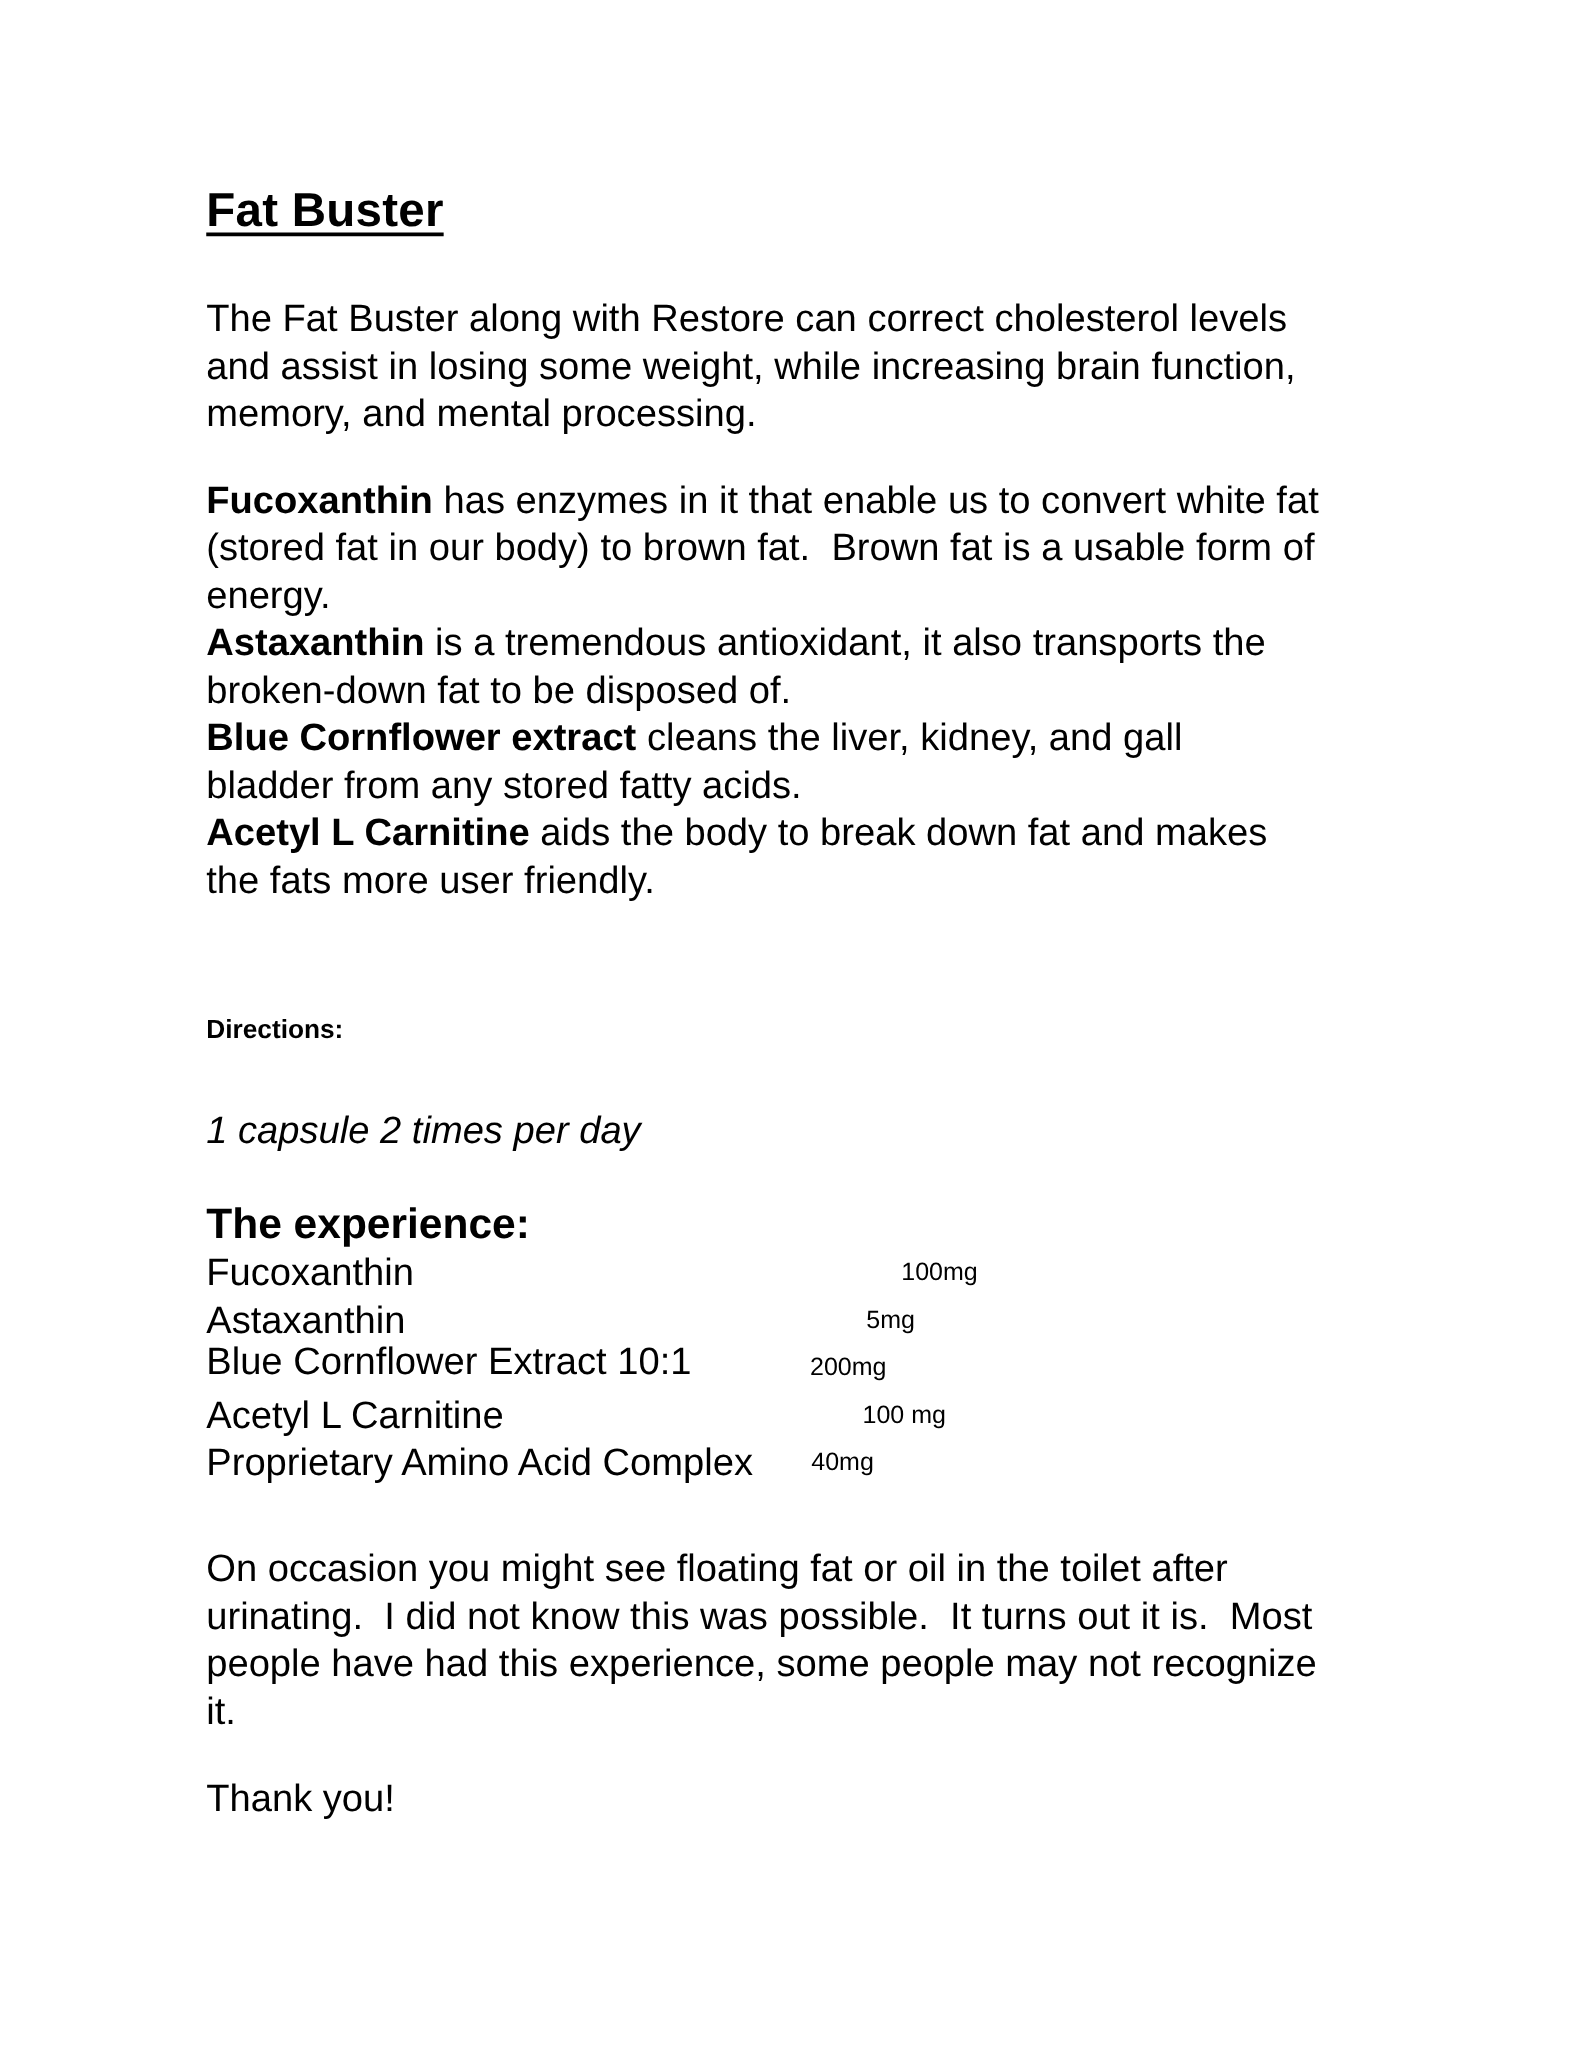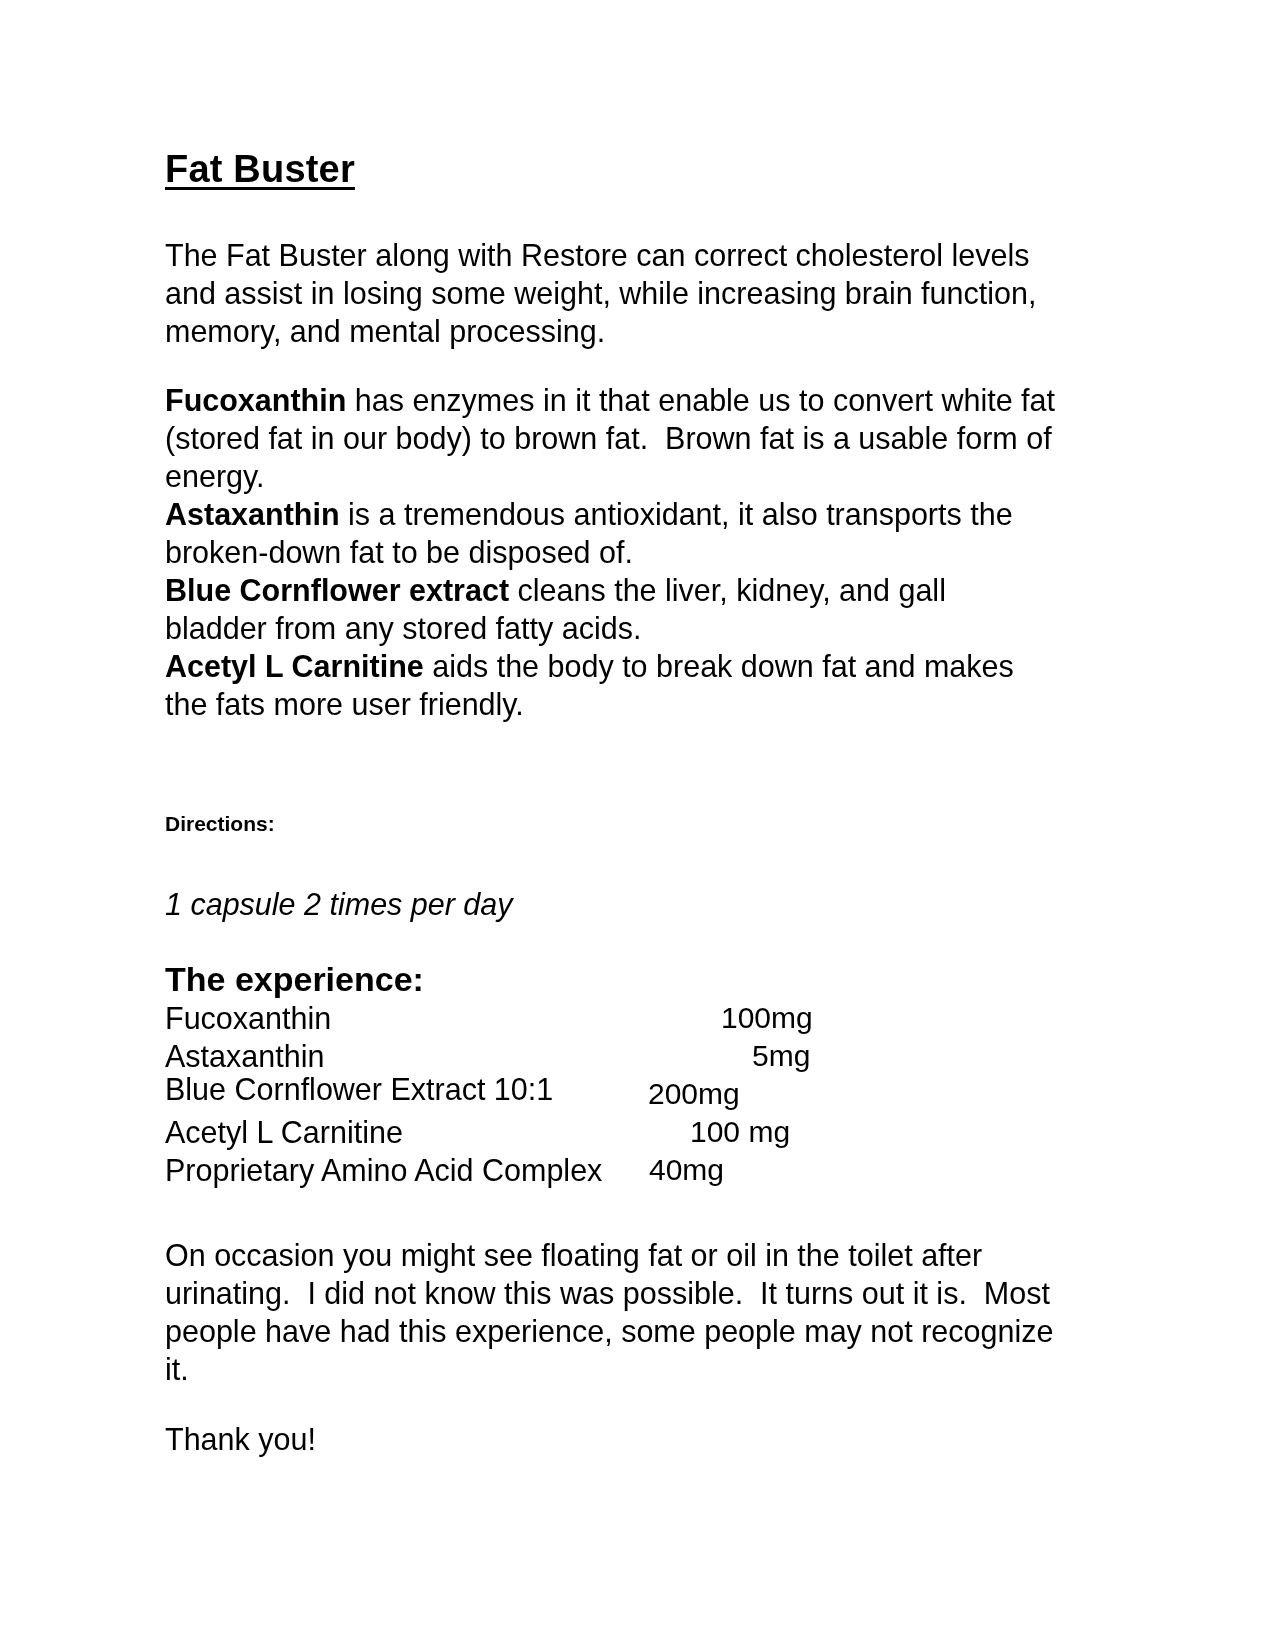--- a/index.html
+++ b/index.html
@@ -6,21 +6,21 @@
     body { width: 1275px; height: 1650px; position: relative; overflow: hidden;
       font-family: "Liberation Sans", sans-serif; color: #000; }
     .page { position: absolute; left: 0; top: 0; width: 1227px; height: 1650px; margin-left: 16px; }
     .title { position: absolute; left: 149px; top: 148px; font-size: 38px; font-weight: bold;
       text-decoration: underline; text-decoration-thickness: 3px; text-underline-offset: 5px; letter-spacing: 0.2px; }
     .para { position: absolute; left: 149px; font-size: 30.5px; line-height: 38px; white-space: pre; }
     .b { font-weight: bold; }
     .h2 { position: absolute; left: 149px; font-size: 34px; font-weight: bold; }
     .h3 { position: absolute; left: 149px; font-size: 21px; font-weight: bold; }
     .ing-row { position: absolute; left: 149px; font-size: 30.5px; line-height: 38px; white-space: pre; }
-    .ing-amt { position: absolute; font-size: 30px; line-height: 38px; white-space: pre; }
+    .ing-amt { position: absolute; font-size: 20px; line-height: 38px; white-space: pre; }
   </style>
 </head>
 <body>
 
 <div class="page">
 
   <div class="title">Fat Buster</div>
 
   <div class="para" style="top:381px;"><span class="b">Fucoxanthin</span><span> has enzymes in it that enable us to convert white fat</span>
 <span>(stored fat in our body) to brown fat.  Brown fat is a usable form of</span>
@@ -39,21 +39,21 @@
   <div class="h3" style="top:812px;">Directions:</div>
   <div class="para" style="top:885px;font-style:italic;">1 capsule 2 times per day</div>
 
   <div class="h2" style="top:960px;">The experience:</div>
 
   <div>
     <div class="ing-row" style="top:999px;">Fucoxanthin</div>
     <div class="ing-amt" style="top:999px; left:705px;">100mg</div>
 
     <div class="ing-row" style="top:1037px;">Astaxanthin</div>
-    <div class="ing-amt" style="top:1037px; left:736px;">5mg</div>
+    <div class="ing-amt" style="top:1037px; left:677px;">5mg</div>
 
     <div class="ing-row" style="top:1070px;text-align:right;">Blue Cornflower Extract 10:1</div>
     <div class="ing-amt" style="top:1075px; left:632px;text-align:right;">200mg</div>
 
     <div class="ing-row" style="top:1113px;">Acetyl L Carnitine</div>
     <div class="ing-amt" style="top:1113px; left:674px;">100 mg</div>
 
     <div class="ing-row" style="top:1151px;">Proprietary Amino Acid Complex</div>
     <div class="ing-amt" style="top:1151px; left:633px;">40mg</div>
   </div>

